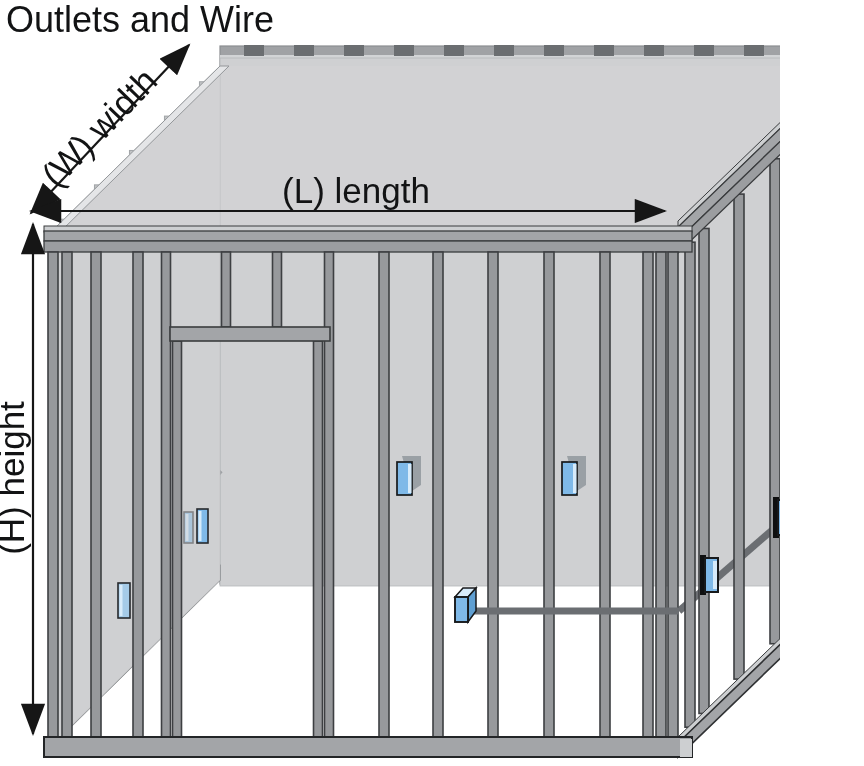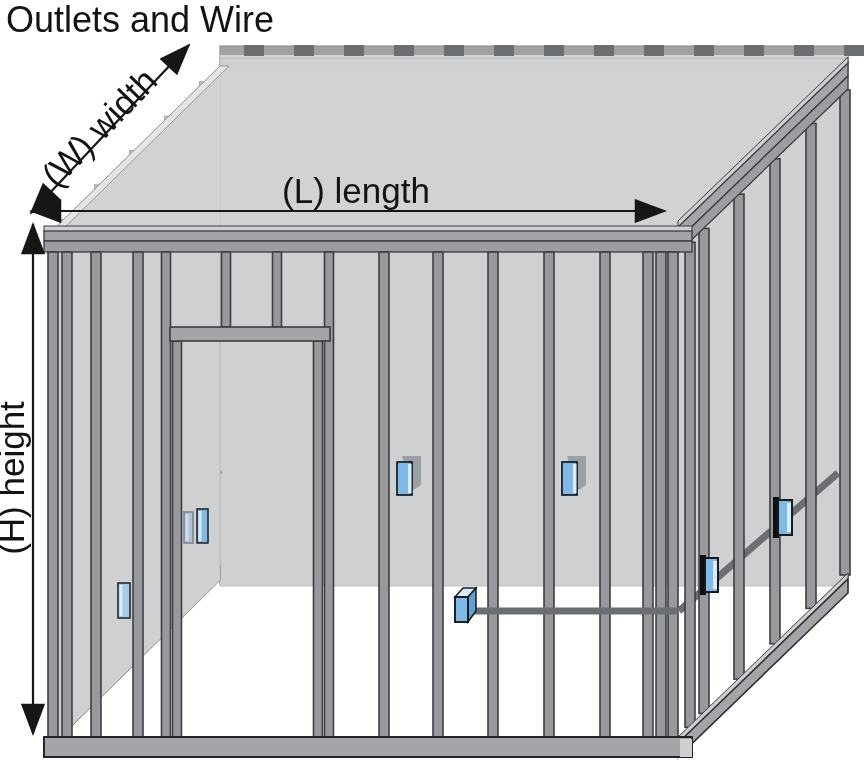--- a/index.html
+++ b/index.html
@@ -1,16 +1,16 @@
 <!DOCTYPE html>
 <html><head>
 <meta charset="utf-8">
 <style>
   html,body{margin:0;padding:0;background:#ffffff;}
-  .stage{position:relative;width:864px;height:766px;background:#ffffff;overflow:hidden;}
+  .stage{position:relative;width:780px;height:766px;background:#ffffff;overflow:hidden;}
   svg{display:block;}
   text{font-family:"Liberation Sans","DejaVu Sans",sans-serif;fill:#121314;}
   .dim-label{font-size:35px;}
   .title-label{font-size:36px;}
 </style>
 </head>
 <body>
 
 <div class="stage">
 <svg id="scene" width="864" height="766" viewBox="0 0 864 766">

